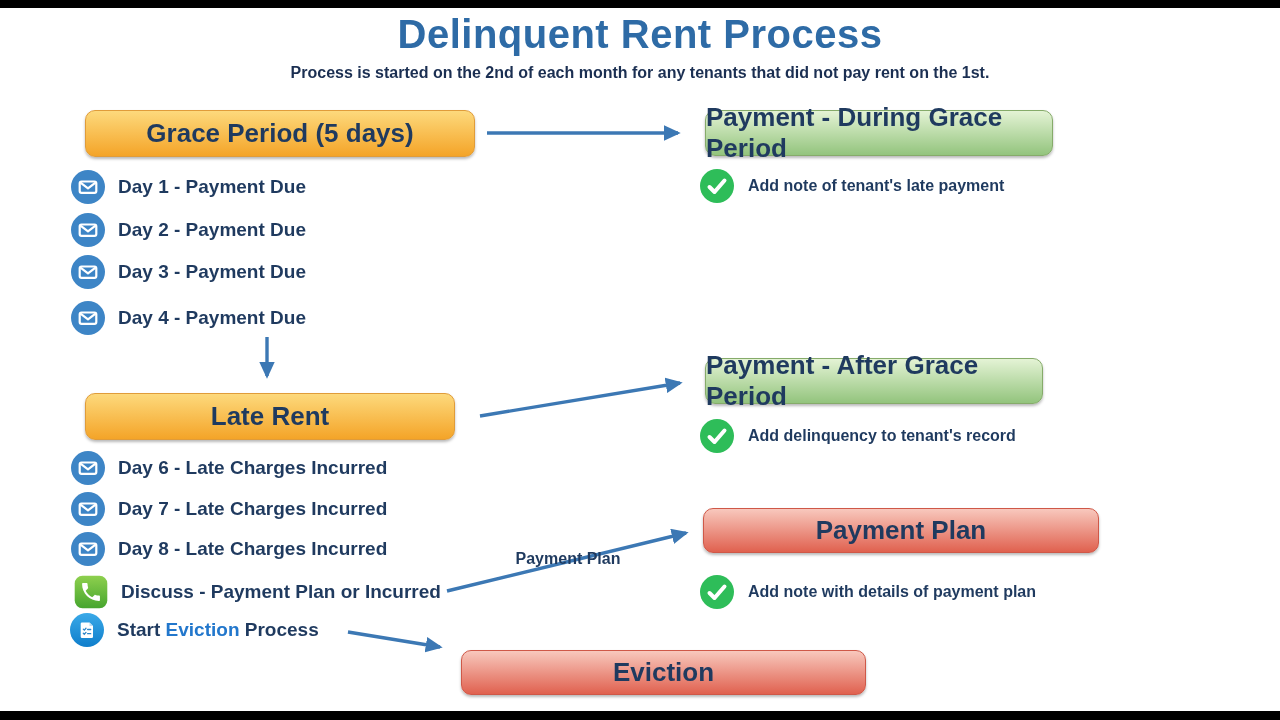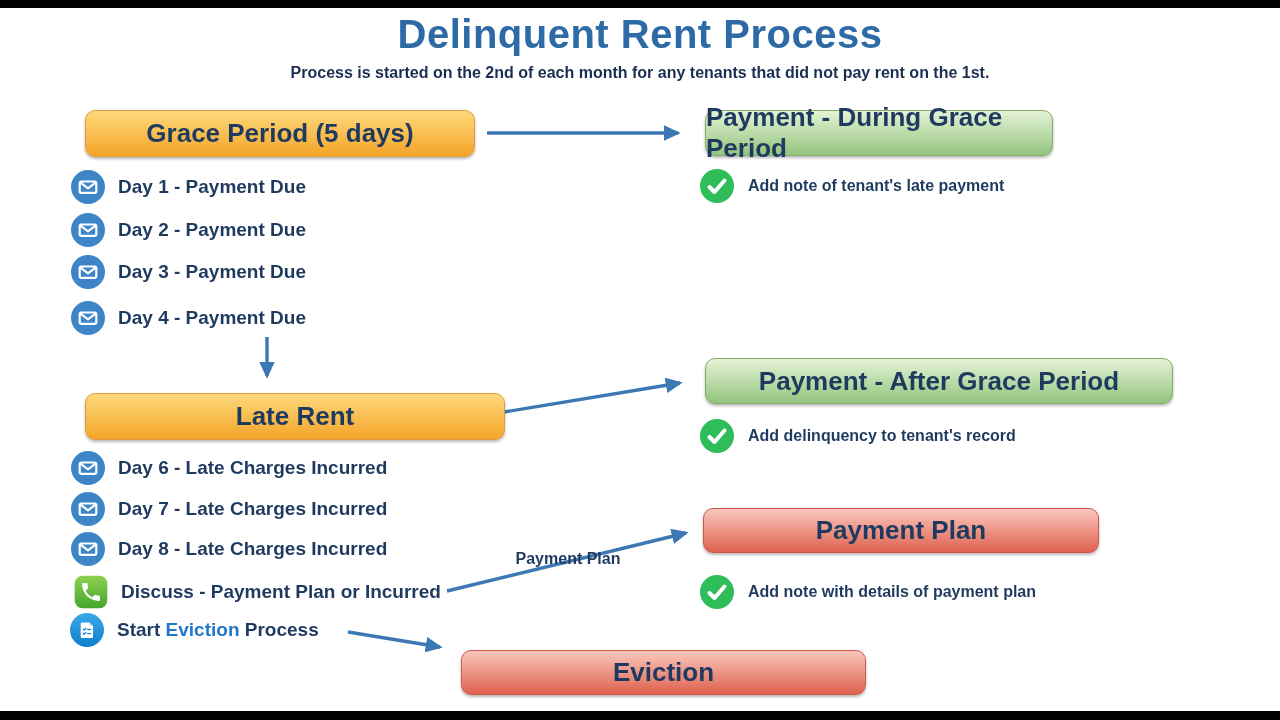--- a/index.html
+++ b/index.html
@@ -16,23 +16,23 @@
               font-size:16px; font-weight:700; color:#1b2f52; }
 
   .box { position:absolute; display:flex; align-items:center; justify-content:center;
          border-radius:10px; font-weight:700; font-size:26px; color:#1f3a5f;
          box-shadow:0 2px 3px rgba(0,0,0,.28); }
   .box.orange { background:linear-gradient(#fdd97c,#f4a428); border:1px solid #e09c3a; }
   .box.green  { background:linear-gradient(#e4f3d5,#93c47d); border:1px solid #86ab6a; }
   .box.red    { background:linear-gradient(#f8c8bd,#e0614f); border:1px solid #cf5848; }
 
   .box.grace        { left:85px;  top:110px; width:390px; height:47px; }
-  .box.late         { left:85px;  top:393px; width:420px; height:47px; }
+  .box.late         { left:85px;  top:393px; width:370px; height:47px; }
   .box.during       { left:705px; top:110px; width:348px; height:46px; }
-  .box.after        { left:705px; top:358px; width:468px; height:46px; }
+  .box.after        { left:705px; top:358px; width:338px; height:46px; }
   .box.plan         { left:703px; top:508px; width:396px; height:45px; }
   .box.eviction     { left:461px; top:650px; width:405px; height:45px; }
 
   .row { position:absolute; display:flex; align-items:center; height:34px; gap:13px;
          font-size:19px; font-weight:700; color:#1f3a5f; white-space:nowrap; }
   .row .ic { width:34px; height:34px; flex:0 0 34px; display:flex; }
   .note { gap:14px; font-size:16px; }
 
   .link-word { color:#2277cc; }
 

